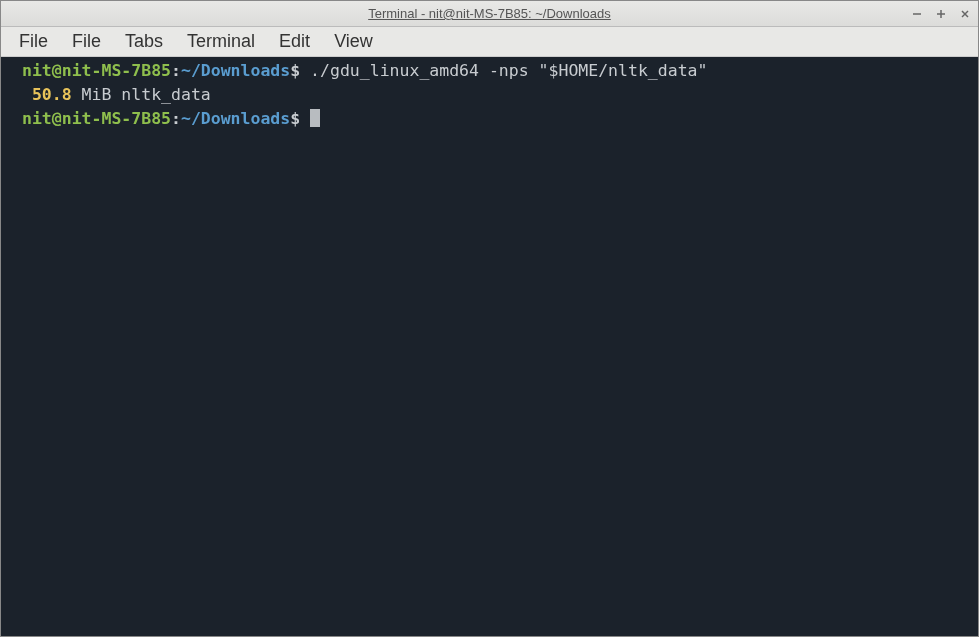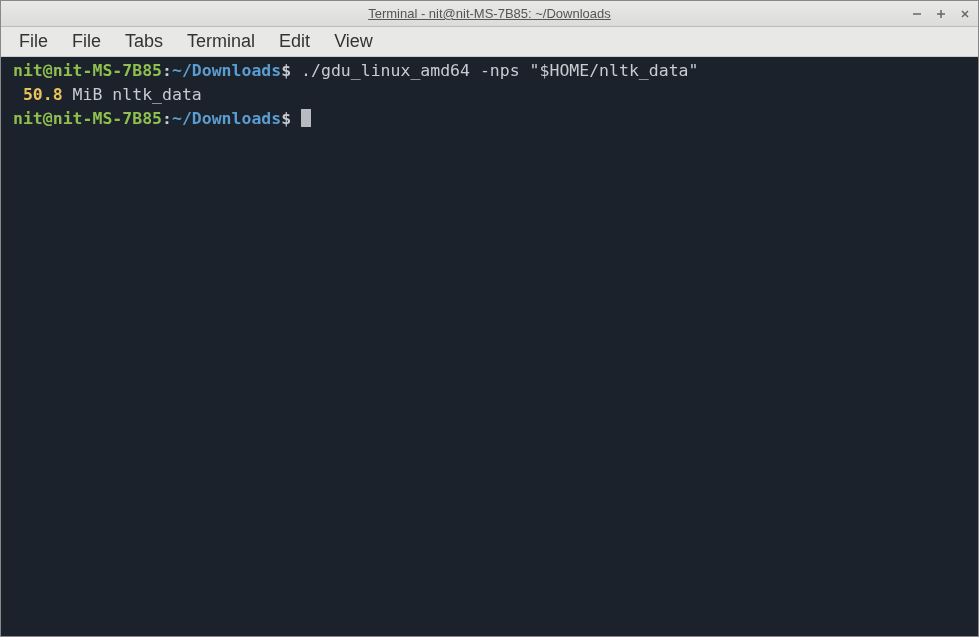--- a/index.html
+++ b/index.html
@@ -69,21 +69,21 @@
       padding: 4px 10px;
       cursor: pointer;
     }
     .terminal {
       flex: 1;
       background: #1b222b;
       color: #c8ccd0;
       font-family: "DejaVu Sans Mono", "Liberation Mono", monospace;
       font-size: 16.5px;
       line-height: 1.45;
-      padding: 2px 12px;
+      padding: 2px 21px;
       overflow: hidden;
       white-space: pre;
     }
     .prompt-user {
       color: #8fbf4d;
       font-weight: bold;
     }
     .prompt-colon {
       color: #c8ccd0;
       font-weight: bold;

